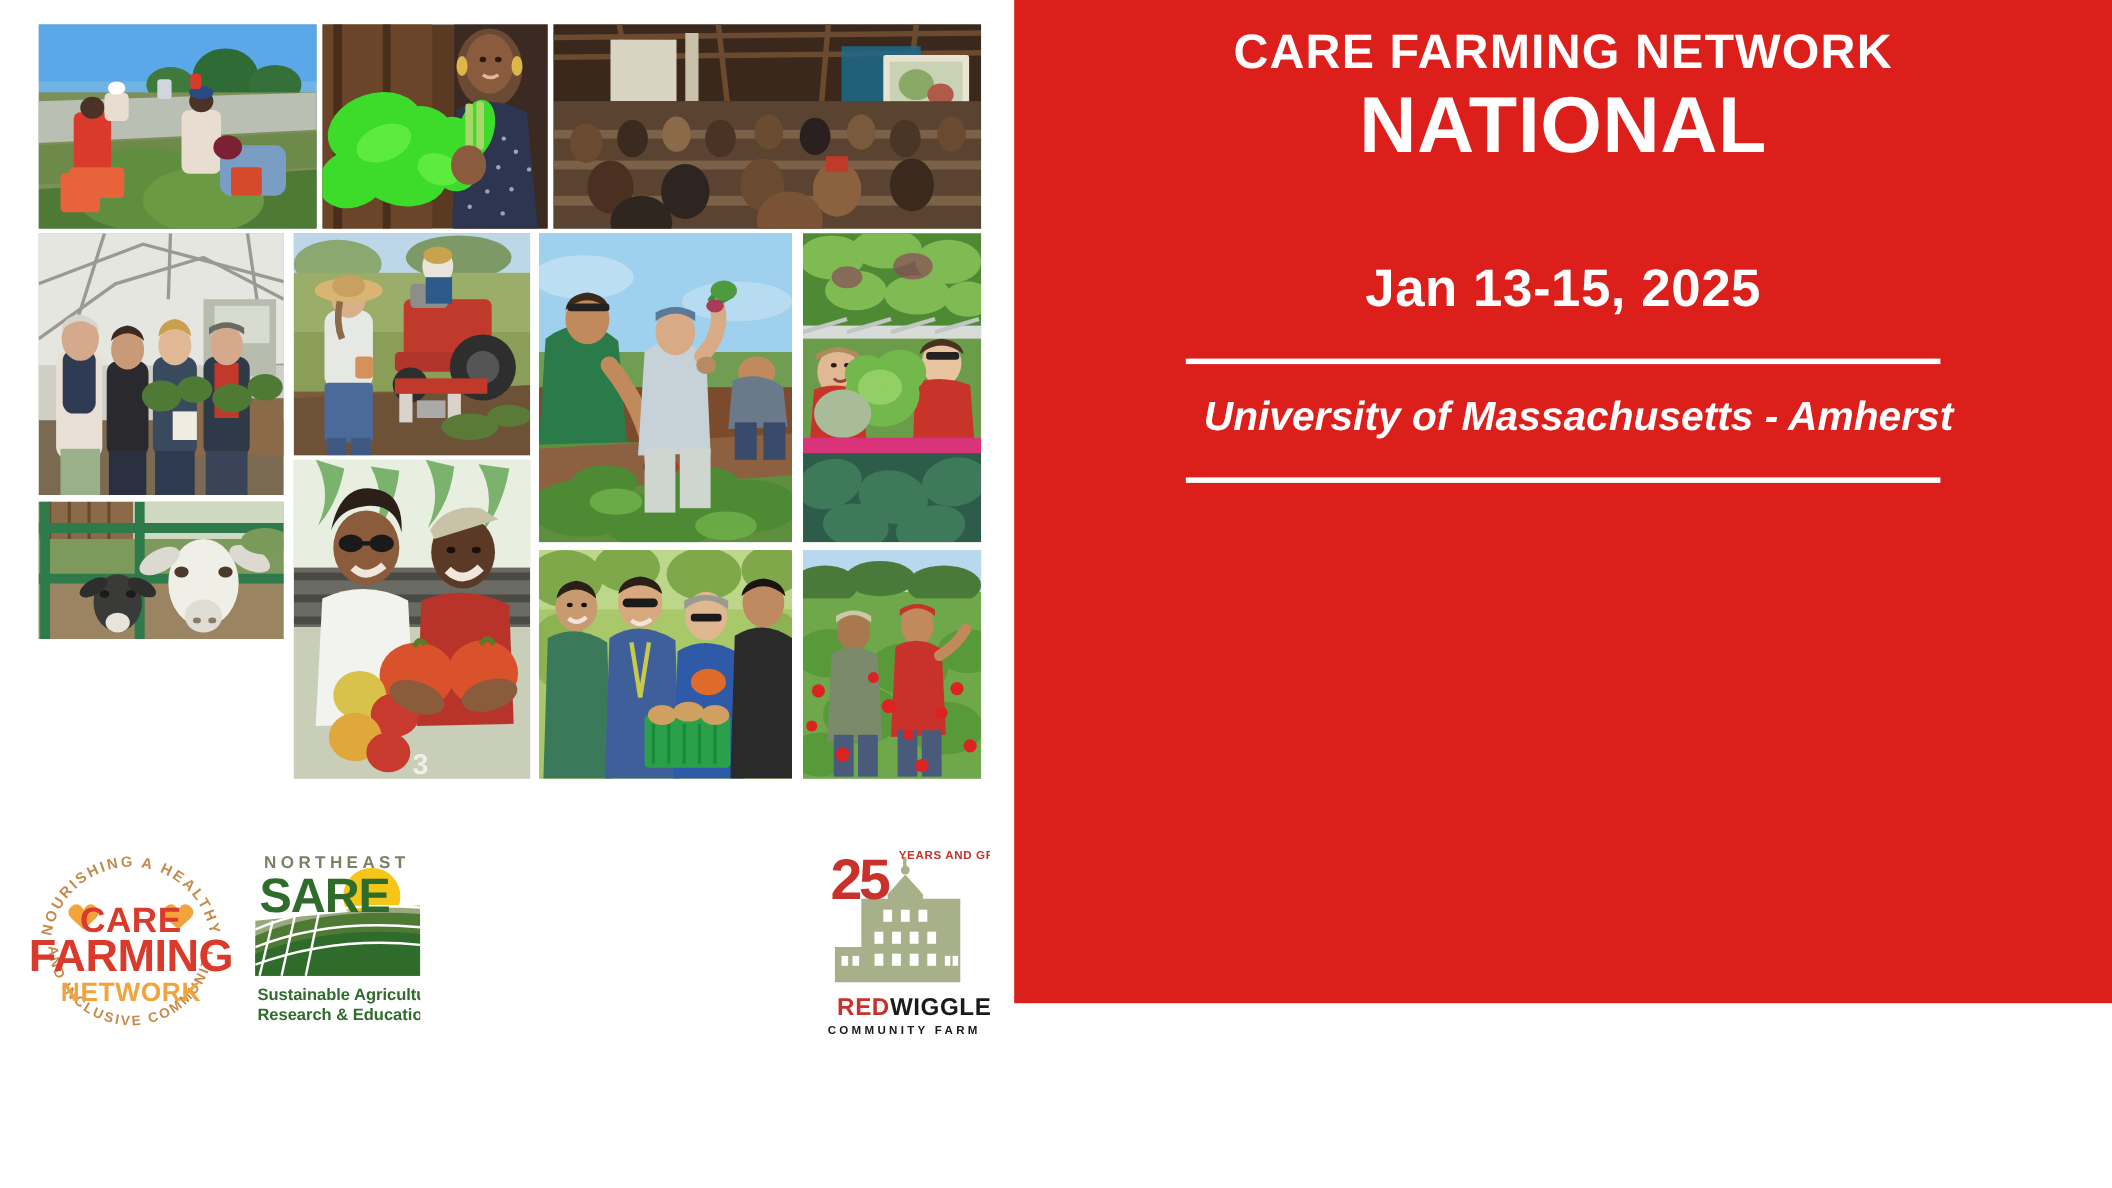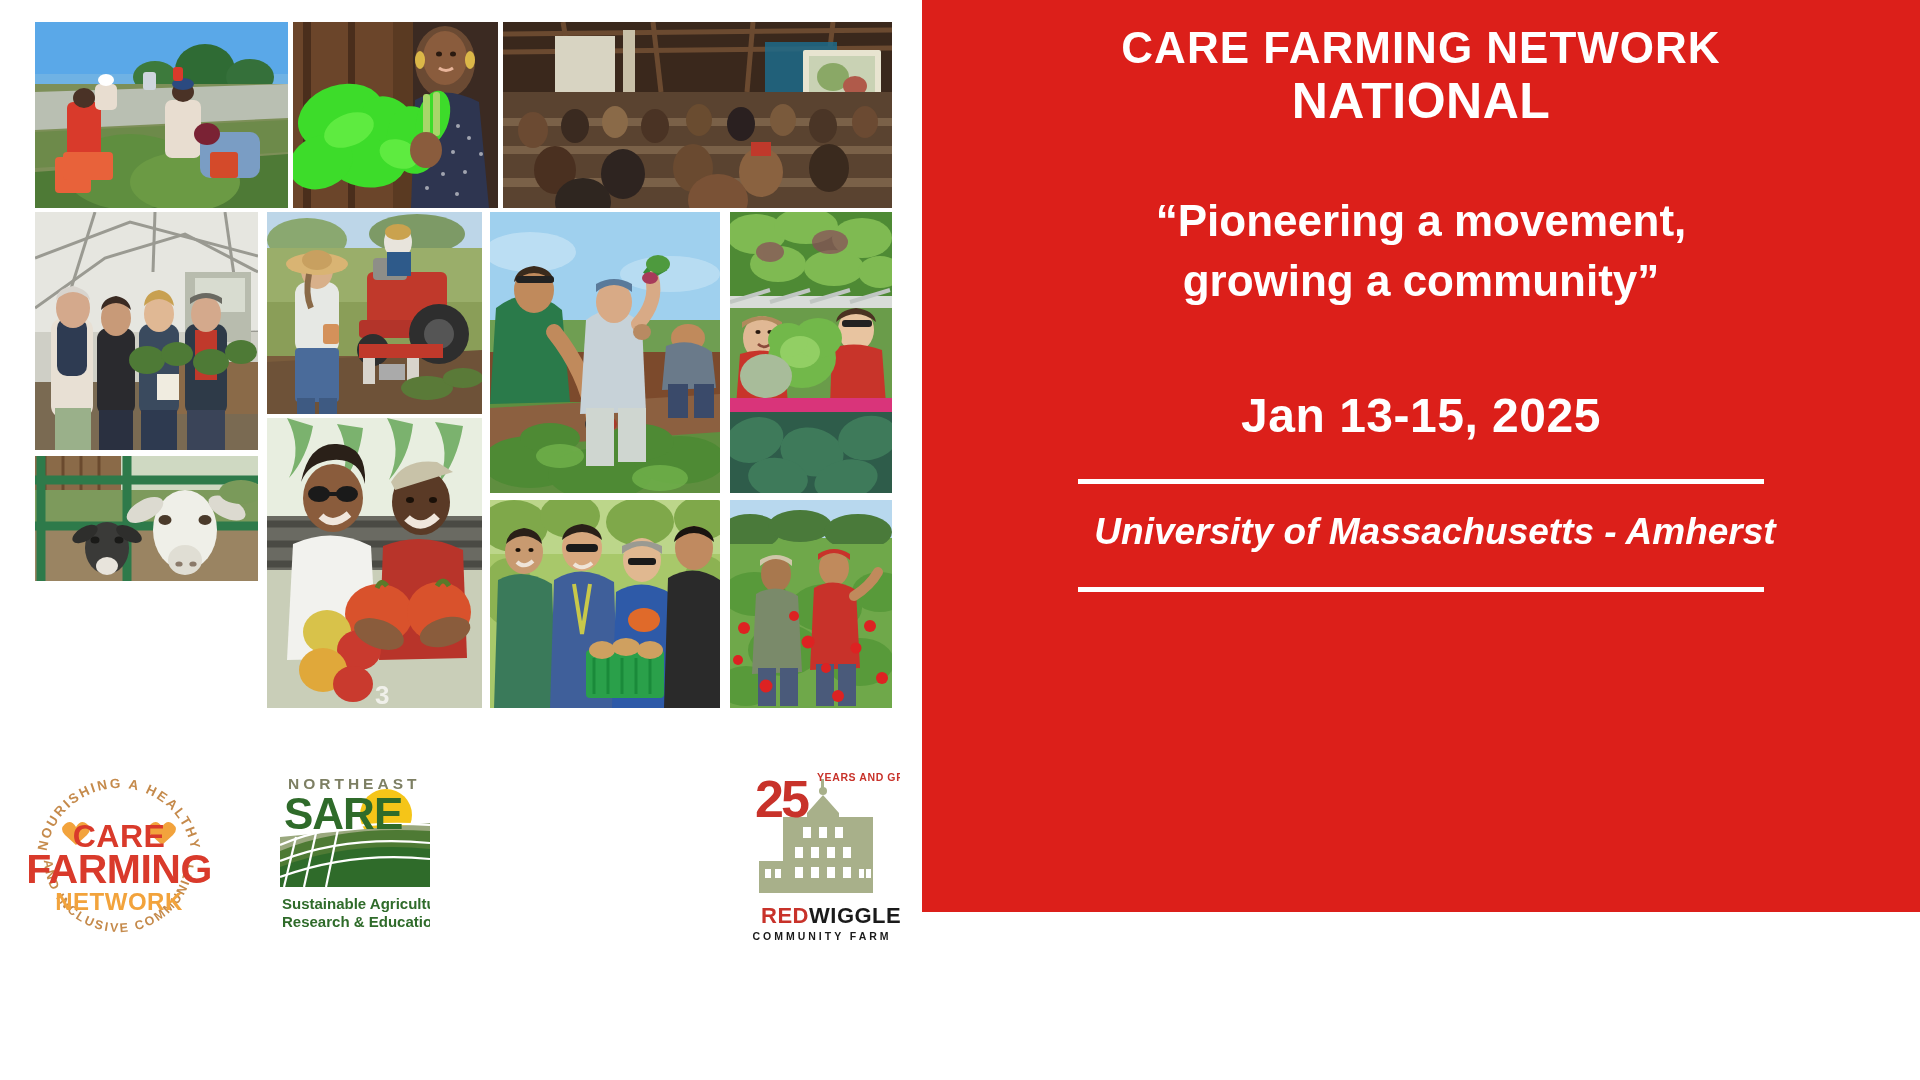--- a/index.html
+++ b/index.html
@@ -16,21 +16,21 @@
     position:absolute; left:922px; top:0; width:998px; height:912px;
     background:#DC1F1A;
     display:flex; flex-direction:column; align-items:center;
     padding-top:24px;
   }
   .org-name {
     color:#fff; font-weight:bold; font-size:44px; letter-spacing:1px;
     text-align:center; line-height:1.1; white-space:nowrap;
   }
   .conf-line {
-    color:#fff; font-weight:bold; font-size:50px; text-align:center;
+    color:#fff; font-weight:bold; font-size:72px; text-align:center;
     line-height:1.18; letter-spacing:0.5px;
   }
   .tagline {
     color:#fff; font-weight:bold; font-size:44px; text-align:center;
     line-height:1.35; margin-top:60px; max-width:860px;
   }
   .dates {
     color:#fff; font-weight:bold; font-size:48px; text-align:center;
     margin-top:78px; letter-spacing:0.5px;
   }
@@ -48,21 +48,21 @@
   .ph { position:absolute; overflow:hidden; background:#cdd3c9; }
 
   
   .logos { position:absolute; left:0; top:745px; width:922px; height:230px; }
 
   
   .cfn { position:absolute; left:28px; top:12px; width:182px; height:195px; }
   .cfn svg { display:block; }
 
   
-  .sare { position:absolute; left:232px; top:22px; width:150px; height:175px;margin-left:48px; }
+  .sare { position:absolute; left:232px; top:22px; width:150px; height:175px; }
 
   
   .snet { position:absolute; left:400px; top:60px; width:312px; height:92px; }
 
   
   .rw { position:absolute; left:745px; top:20px; width:155px; height:180px; }
 </style>
 </head>
 <body>
 
@@ -681,24 +681,20 @@
         <text x="64" y="158" font-family="Liberation Sans" font-size="22" font-weight="bold" fill="#1a1a1a" letter-spacing="0.5">WIGGLER</text>
         <text x="77" y="175" text-anchor="middle" font-family="Liberation Sans" font-size="10.5" font-weight="bold" fill="#1a1a1a" letter-spacing="3">COMMUNITY FARM</text>
       </svg>
     </div>
   </div>
 
   <div class="red-panel">
     <div class="org-name">CARE FARMING NETWORK</div>
     <div class="conf-line">NATIONAL</div>
 
-    <div class="tagline">
-      <div>“Pioneering a movement,</div>
-      <div>growing a community”</div>
-    </div>
 
     <div class="dates">Jan 13-15, 2025</div>
 
     <div class="rule"></div>
     <div class="venue">University of Massachusetts - Amherst</div>
     <div class="rule lower"></div>
   </div>
 
 </div>
 

